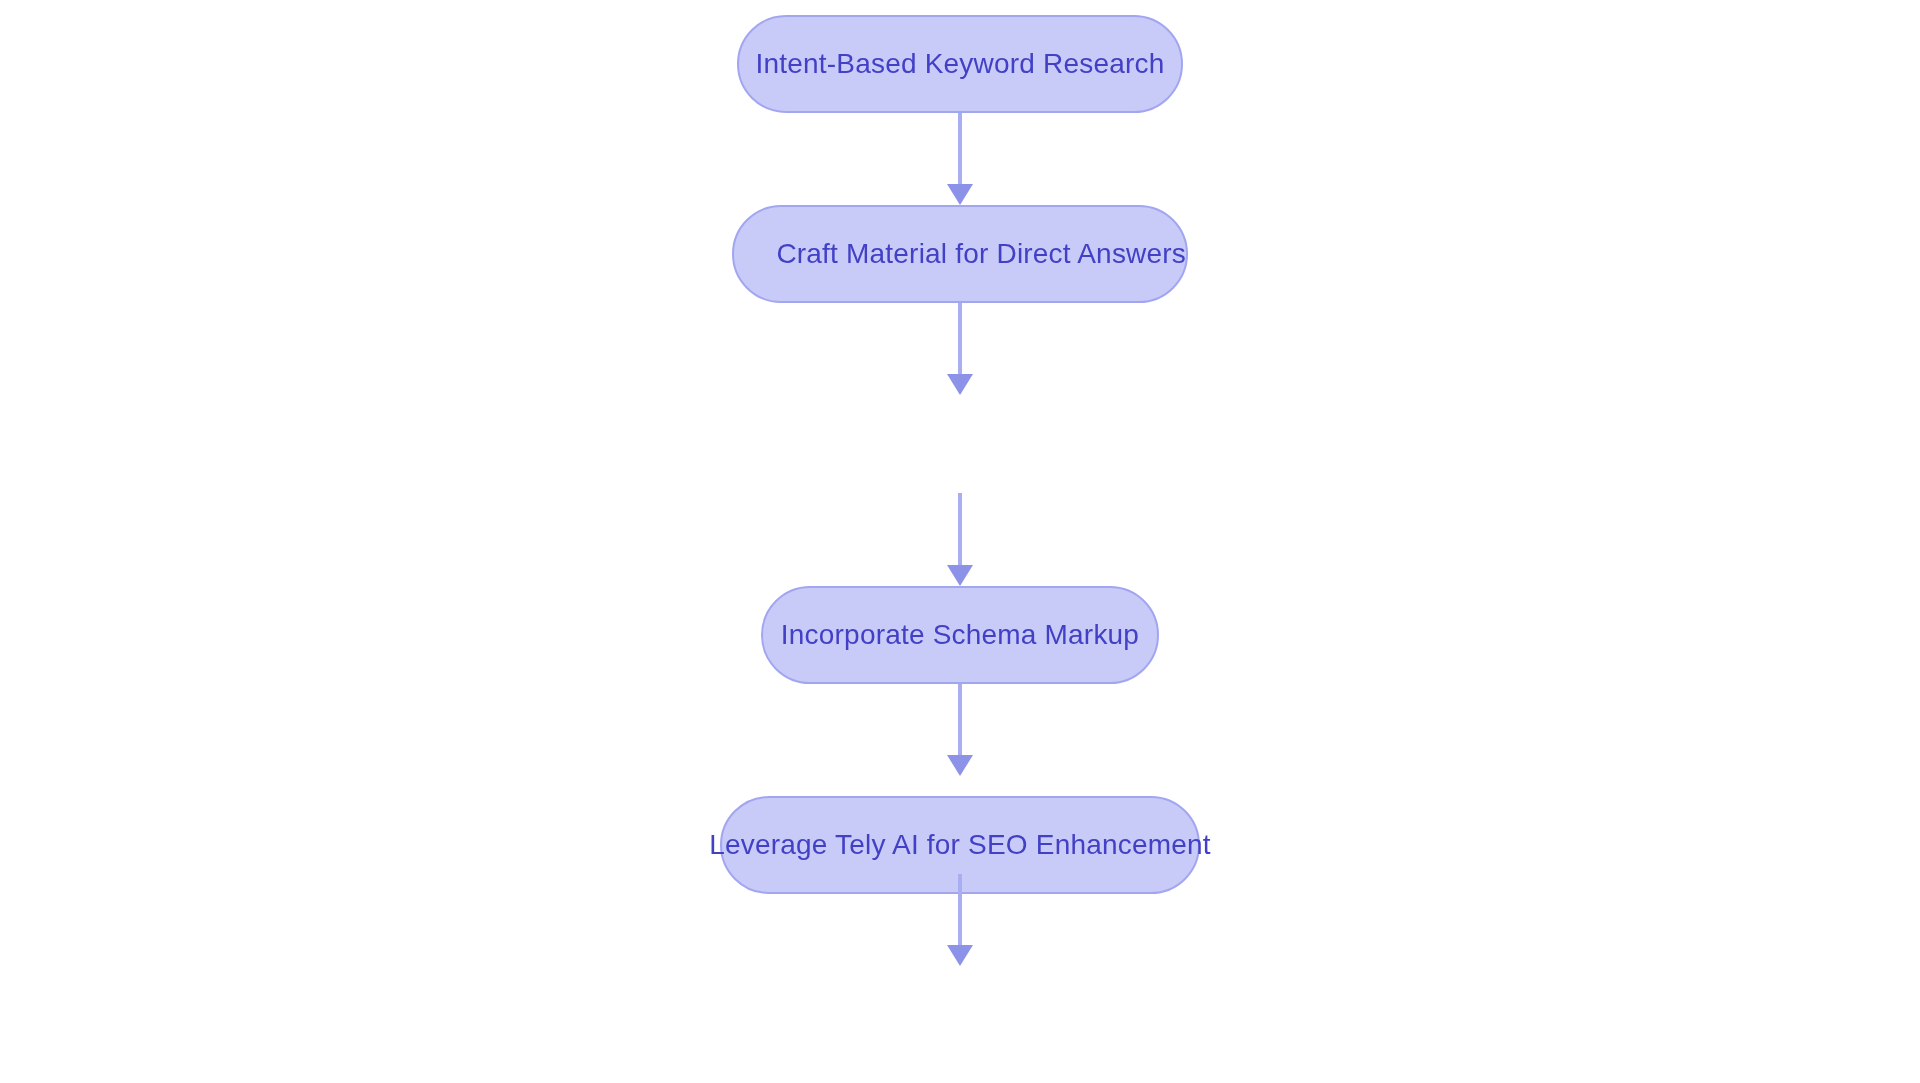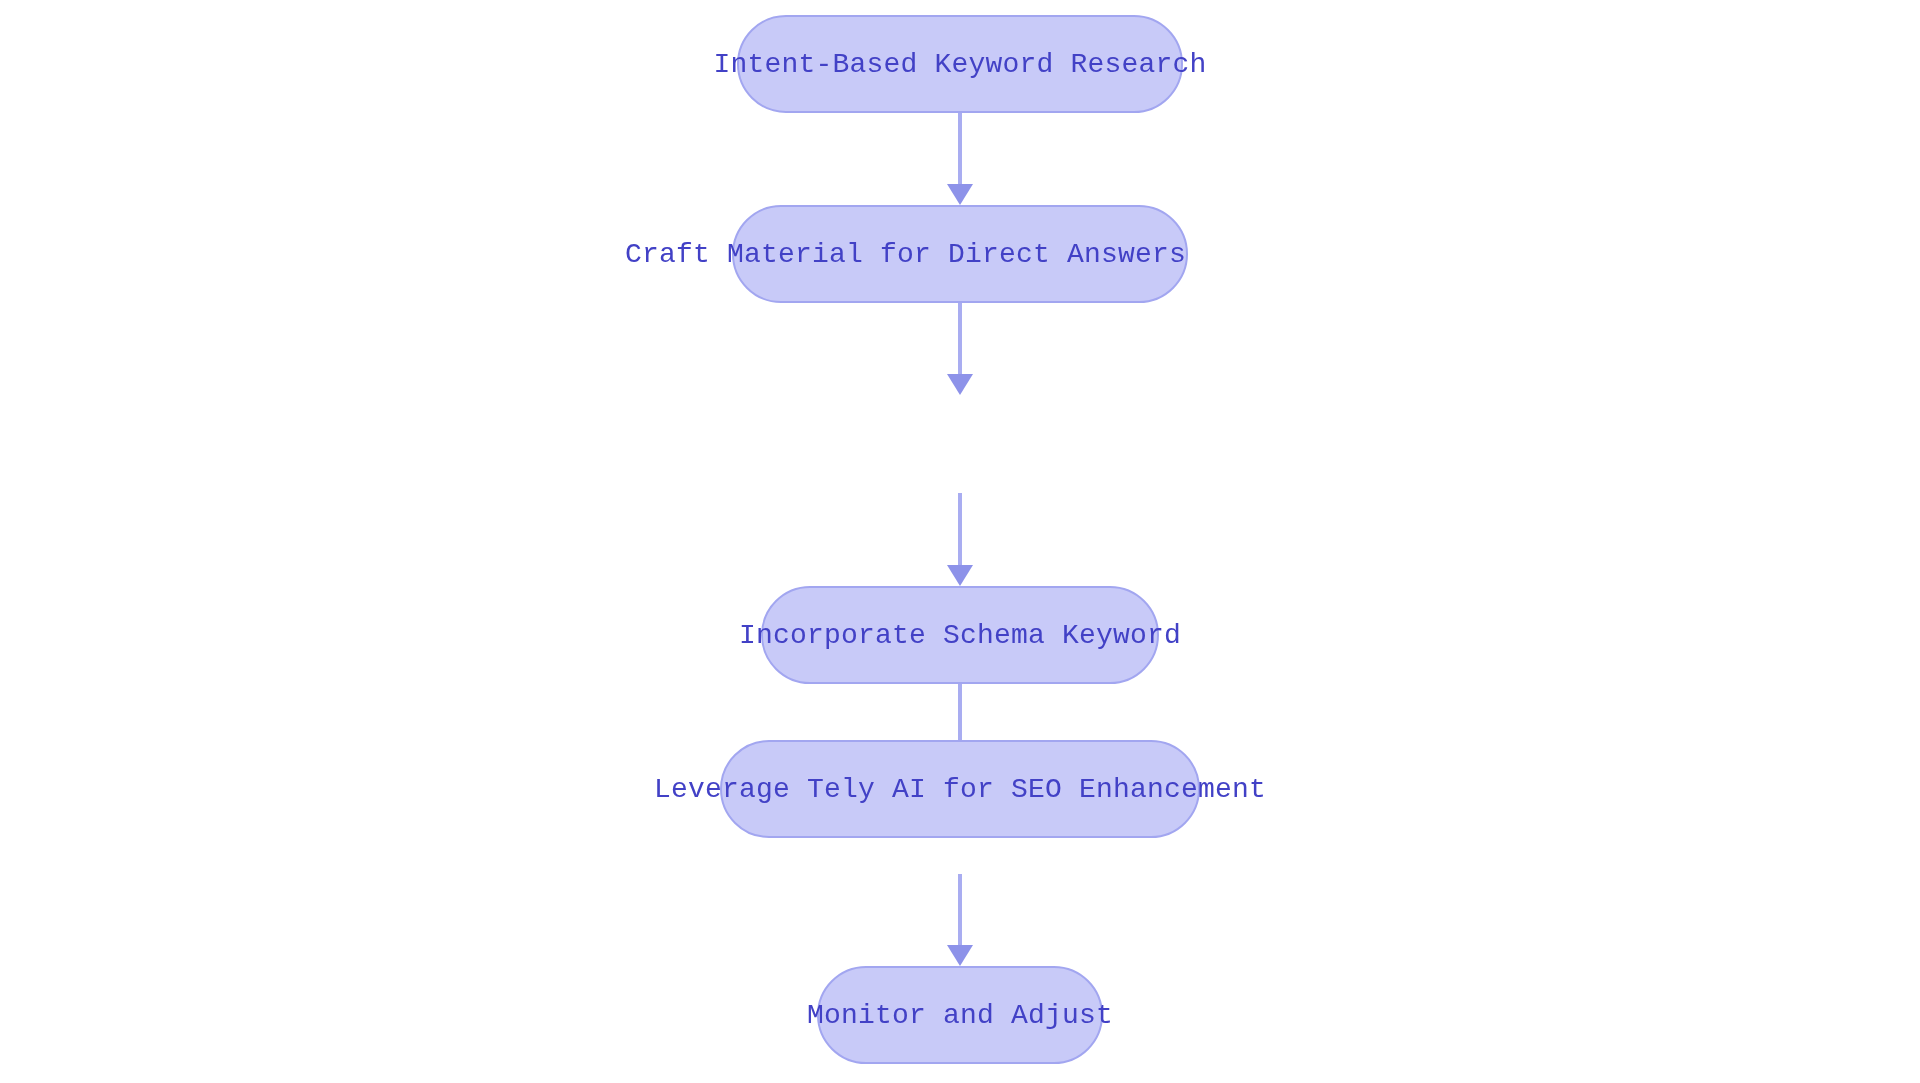--- a/index.html
+++ b/index.html
@@ -11,21 +11,21 @@
     --arrow-head: #8d92e9;
   }
   * { margin: 0; padding: 0; box-sizing: border-box; }
   html, body { background: var(--background); }
   .canvas {
     position: relative;
     width: 1920px;
     height: 1083px;
     background: var(--background);
     overflow: hidden;
-    font-family: Liberation Mono, monospace;
+    font-family: Liberation Sans, sans-serif;
     padding-left: 6px;
   }
   .node {
     position: absolute;
     left: 50%;
     transform: translateX(-50%);
     height: 98px;
     border-radius: 49px;
     background: var(--node-fill);
     border: 2px solid var(--node-border);
@@ -36,21 +36,21 @@
     text-align: center;
     font-size: 28px;
     font-weight: 500;
     letter-spacing: 0.2px;
     white-space: nowrap;
   }
   .n1 { top: 15px;  width: 446px; }
   .n2 { top: 205px; width: 456px; justify-content: flex-end; }
   .n3 { top: 395px; width: 430px; }
   .n4 { top: 586px; width: 398px; }
-  .n5 { top: 740px; width: 480px; }
+  .n5 { top: 796px; width: 480px; }
   .n6 { top: 966px; width: 286px; }
 
   .arrow {
     position: absolute;
     left: 50%;
     transform: translateX(-50%);
     width: 26px;
   }
   .a1 { top: 113px; height: 92px; }
   .a2 { top: 303px; height: 92px; }
@@ -100,34 +100,31 @@
     <div class="head"></div>
   </div>
 
 
   <div class="arrow a3">
     <div class="line"></div>
     <div class="head"></div>
   </div>
 
   <div class="node n4">
-    <span>Incorporate Schema Keyword</span>
+    <span>Incorporate Schema Markup</span>
   </div>
 
   <div class="arrow a4">
     <div class="line"></div>
     <div class="head"></div>
   </div>
 
   <div class="node n5">
     <span>Leverage Tely AI for SEO Enhancement</span>
   </div>
 
   <div class="arrow a5">
     <div class="line"></div>
     <div class="head"></div>
   </div>
 
-  <div class="node n6">
-    <span>Monitor and Adjust</span>
-  </div>
 
 </div>
 
 </body></html>

